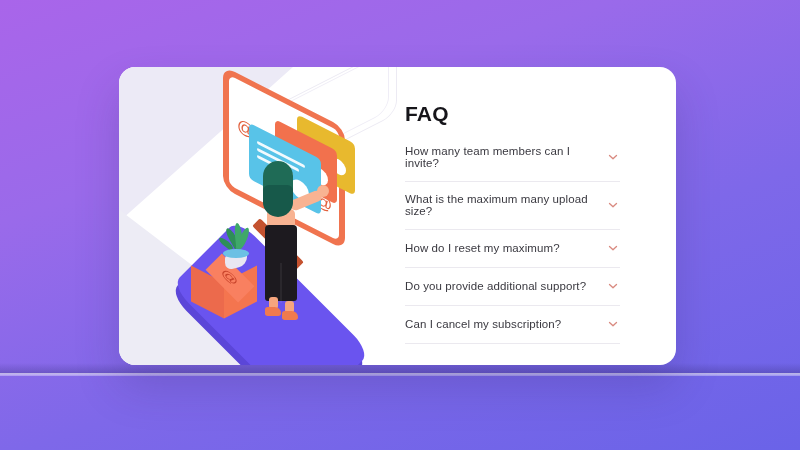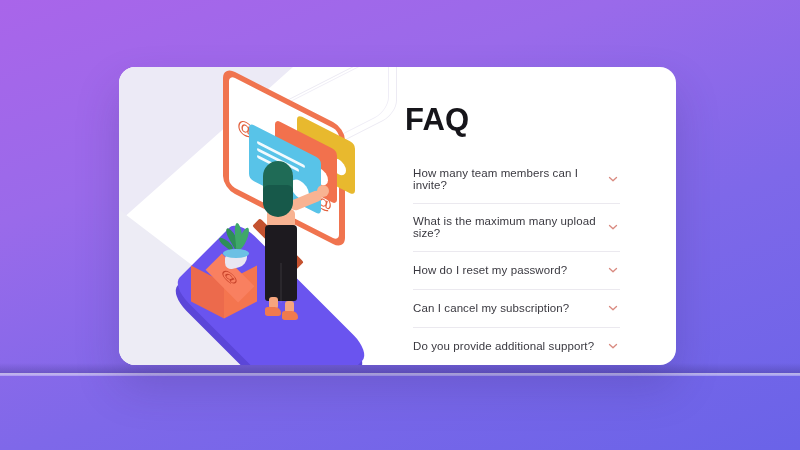--- a/index.html
+++ b/index.html
@@ -174,24 +174,24 @@
   }
   .w-ankle { position:absolute; width:9px; height:12px; background:#f6a57e; border-radius:3px; }
   .w-shoe  { position:absolute; width:16px; height:9px; background:#f07a4e; border-radius:3px 7px 3px 3px; }
 
   
   #faq-panel {
     flex:1; padding:35px 56px 0 0; padding-left:14px;
     display:flex; flex-direction:column;
   }
   #faq-title {
-    font-size:31px; font-weight:bold; color:#16151a;
-    letter-spacing:0.2px; margin-bottom:18px;
-  }
-  #faq-list { display:flex; flex-direction:column;margin-left:8px; }
+    font-size:21px; font-weight:bold; color:#16151a;
+    letter-spacing:0.2px; margin-bottom:8px;
+  }
+  #faq-list { display:flex; flex-direction:column; }
   .faq-item {
     display:flex; align-items:center; justify-content:space-between;
     padding:11px 0 12px 0;
     border-bottom:1px solid #ebe9ef;
     cursor:pointer;
   }
   .faq-q {
     font-size:11.5px; color:#3a3940; letter-spacing:0.1px;
   }
   .chev { width:14px; height:14px; flex:0 0 14px; display:block; }
@@ -273,35 +273,35 @@
       </div>
 
       <div class="faq-item">
         <span class="faq-q">What is the maximum many upload size?</span>
         <svg class="chev" viewBox="0 0 16 16">
           <path d="M4 6.2 L8 10 L12 6.2" fill="none" stroke="#d98a80" stroke-width="1.5" stroke-linecap="round" stroke-linejoin="round"></path>
         </svg>
       </div>
 
       <div class="faq-item">
-        <span class="faq-q">How do I reset my password?</span>
+        <span class="faq-q">How do I reset my maximum?</span>
+        <svg class="chev" viewBox="0 0 16 16">
+          <path d="M4 6.2 L8 10 L12 6.2" fill="none" stroke="#d98a80" stroke-width="1.5" stroke-linecap="round" stroke-linejoin="round"></path>
+        </svg>
+      </div>
+
+      <div class="faq-item">
+        <span class="faq-q">Do you provide additional support?</span>
         <svg class="chev" viewBox="0 0 16 16">
           <path d="M4 6.2 L8 10 L12 6.2" fill="none" stroke="#d98a80" stroke-width="1.5" stroke-linecap="round" stroke-linejoin="round"></path>
         </svg>
       </div>
 
       <div class="faq-item">
         <span class="faq-q">Can I cancel my subscription?</span>
-        <svg class="chev" viewBox="0 0 16 16">
-          <path d="M4 6.2 L8 10 L12 6.2" fill="none" stroke="#d98a80" stroke-width="1.5" stroke-linecap="round" stroke-linejoin="round"></path>
-        </svg>
-      </div>
-
-      <div class="faq-item">
-        <span class="faq-q">Do you provide additional support?</span>
         <svg class="chev" viewBox="0 0 16 16">
           <path d="M4 6.2 L8 10 L12 6.2" fill="none" stroke="#d98a80" stroke-width="1.5" stroke-linecap="round" stroke-linejoin="round"></path>
         </svg>
       </div>
 
     </div>
   </div>
 </div>
 
 </body></html>

